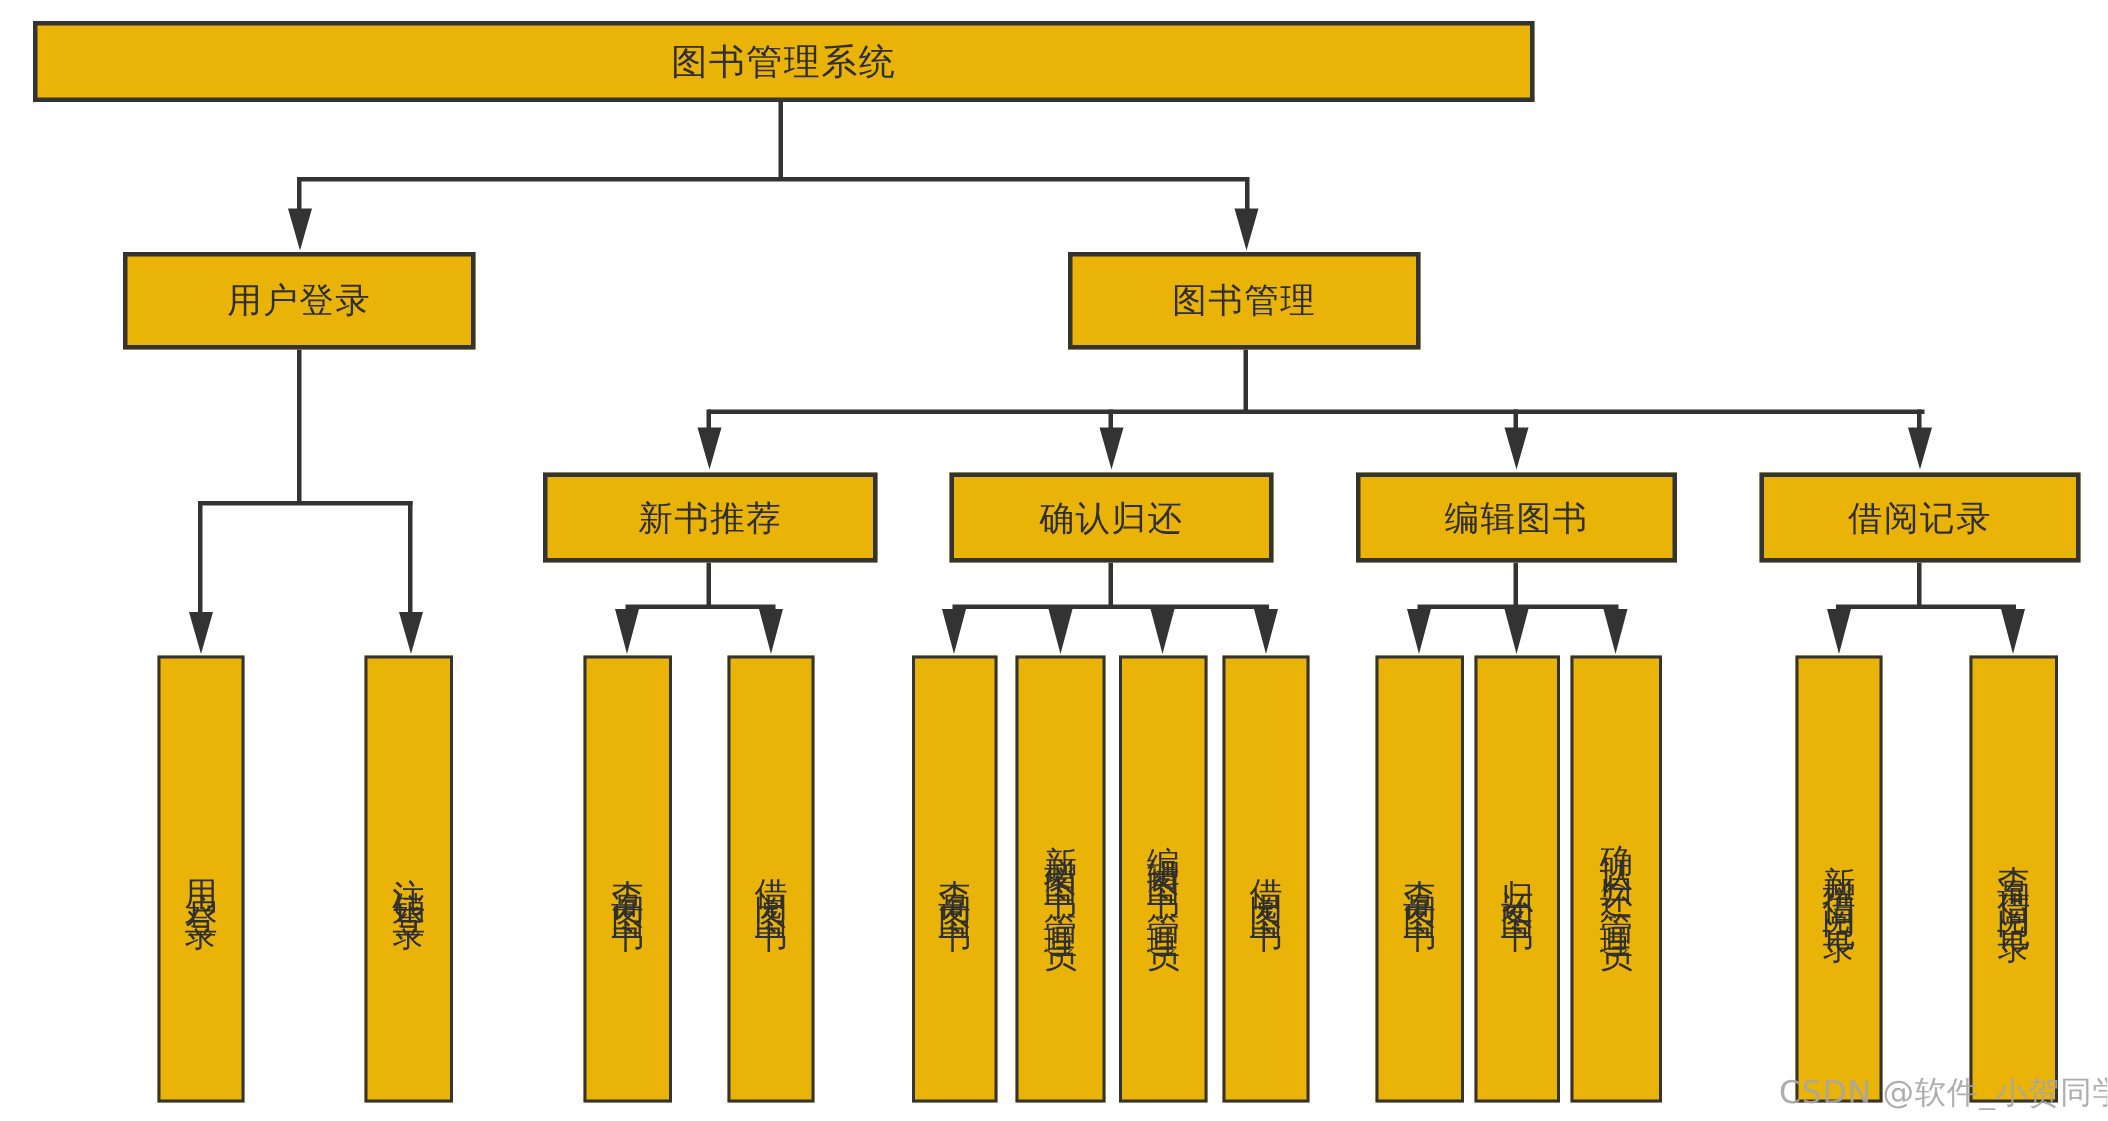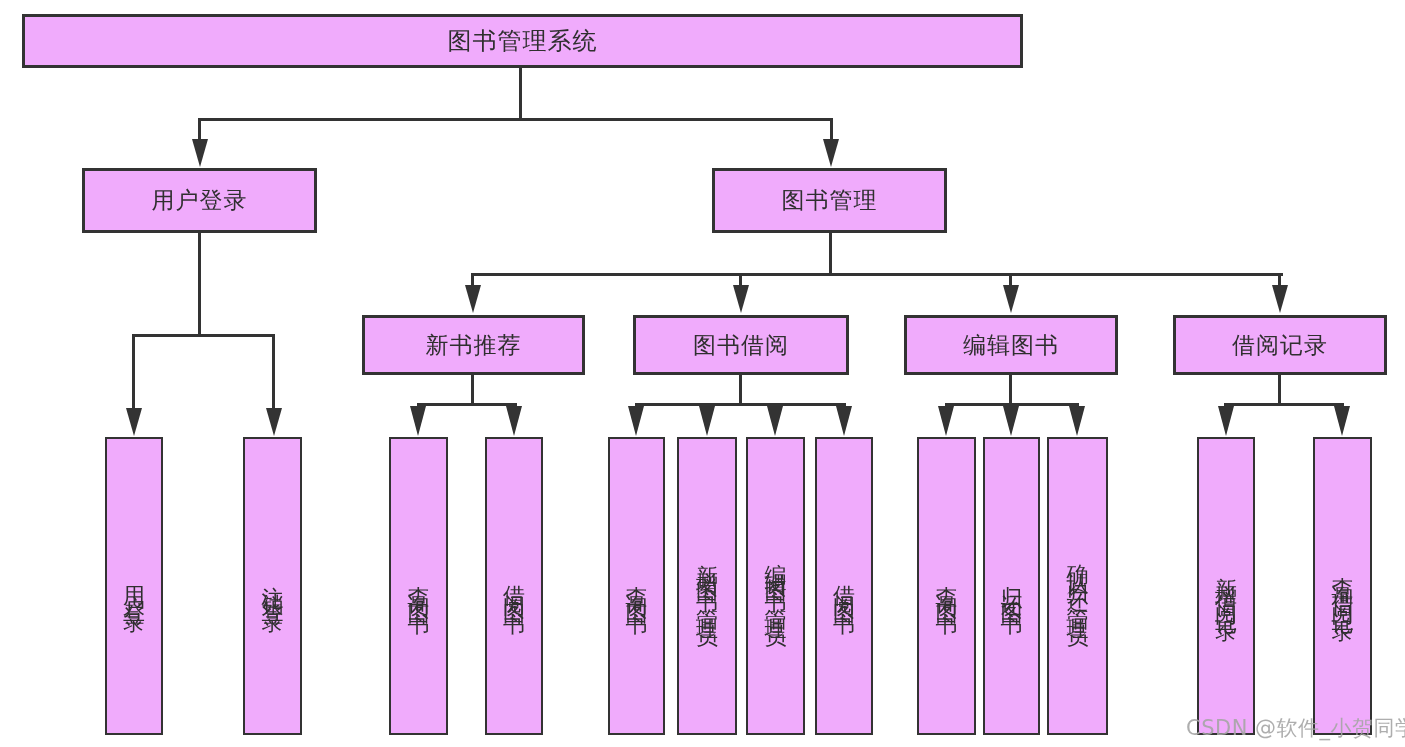--- a/index.html
+++ b/index.html
@@ -3,21 +3,21 @@
 <meta charset="utf-8">
 <style>
   html,body { margin:0; padding:0; background:#fff; }
   .canvas {
     position:relative; width:1405px; height:747px;
     background:#ffffff; overflow:hidden;
     font-family:"DejaVu Sans","Liberation Sans",sans-serif;
     color:#2f2f2f;
   }
   .box {
-    position:absolute; box-sizing:border-box; background:#f0abfc;
+    position:absolute; box-sizing:border-box; background:#eab308;
     border:3px solid #333333;
     display:flex; align-items:center; justify-content:center;
     text-align:center;
     font-family:Liberation Serif, serif;
   }
   .root-box  { font-size:24px; letter-spacing:1px; }
   .lvl-box   { font-size:23px; letter-spacing:1px; }
   .leaf      { border-width:2px; }
   .vtext {
     writing-mode:vertical-rl; text-orientation:mixed;
@@ -97,21 +97,21 @@
     <span>用户登录</span>
   </div>
   <div class="box lvl-box" style="left:362px; top:315px; width:223px; height:60px;">
     <span>新书推荐</span>
   </div>
 
   <div class="box lvl-box" style="left:712px; top:168px; width:235px; height:65px;">
     <span>图书管理</span>
   </div>
   <div class="box lvl-box" style="left:633px; top:315px; width:216px; height:60px;">
-    <span>图书借阅</span>
+    <span>确认归还</span>
   </div>
   <div class="box lvl-box" style="left:904px; top:315px; width:214px; height:60px;">
     <span>编辑图书</span>
   </div>
   <div class="box lvl-box" style="left:1173px; top:315px; width:214px; height:60px;">
     <span>借阅记录</span>
   </div>
 
   <div class="box leaf" style="left:105px; top:437px; width:58px; height:298px;">
     <span class="vtext">用户登录</span>

